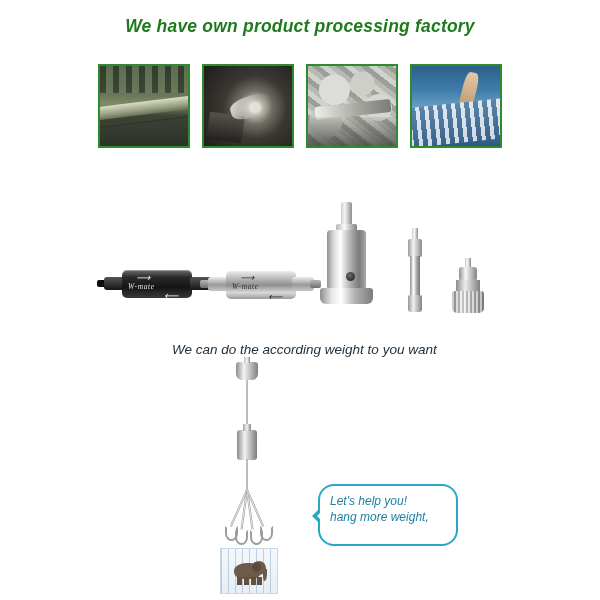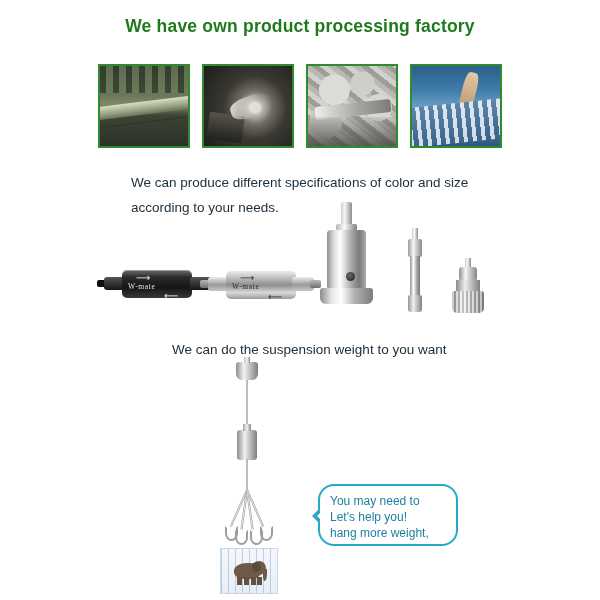--- a/index.html
+++ b/index.html
@@ -9,20 +9,21 @@
   }
   body {
     font-family: "Liberation Sans", sans-serif;
   }
   .page {
     position: relative;
     width: 600px;
     height: 600px;
     background: #ffffff;
     overflow: hidden;
+    font-style: italic;
   }
 
   
   .headline {
     position: absolute;
     left: 0;
     top: 16px;
     width: 600px;
     text-align: center;
     font-size: 17.5px;
@@ -643,24 +644,20 @@
 
   <div class="headline">We have  own product processing factory</div>
 
   <div class="photo-strip">
     <div class="photo ph1"></div>
     <div class="photo ph2"></div>
     <div class="photo ph3"></div>
     <div class="photo ph4"></div>
   </div>
 
-  <div class="copy1">
-    <div>We can produce different specifications of color and size</div>
-    <div>according to your needs.</div>
-  </div>
 
   <div class="products">
 
     <div class="prod-black">
       <div class="tip-l"></div>
       <div class="nose-l"></div>
       <div class="body"></div>
       <div class="nose-r"></div>
       <div class="tip-r"></div>
       <span class="arrow-w" style="left:32px; top:11px;">⟶</span>
@@ -696,21 +693,21 @@
 
     <div class="prod-conn">
       <div class="pin"></div>
       <div class="cap"></div>
       <div class="mid"></div>
       <div class="skirt"></div>
     </div>
 
   </div>
 
-  <div class="copy2">We can do the suspension weight to you want</div>
+  <div class="copy2">We can do the according weight to you want</div>
 
   <div class="suspension">
     <div class="ceiling-cap"></div>
     <div class="wire-top"></div>
     <div class="gripper-mid"></div>
     <div class="wire-mid"></div>
 
     <div class="spider">
       <div class="leg l1"></div>
       <div class="leg l2"></div>
@@ -732,18 +729,17 @@
         <div class="eleph-leg b"></div>
         <div class="eleph-leg c"></div>
         <div class="eleph-leg d"></div>
       </div>
     </div>
   </div>
 
   <div class="bubble">
     <span class="tail"></span>
     <span class="tail-in"></span>
-    <div>You may need to</div>
     <div>Let's help you!</div>
     <div>hang more weight,</div>
   </div>
 
 </div>
 
 </body></html>

